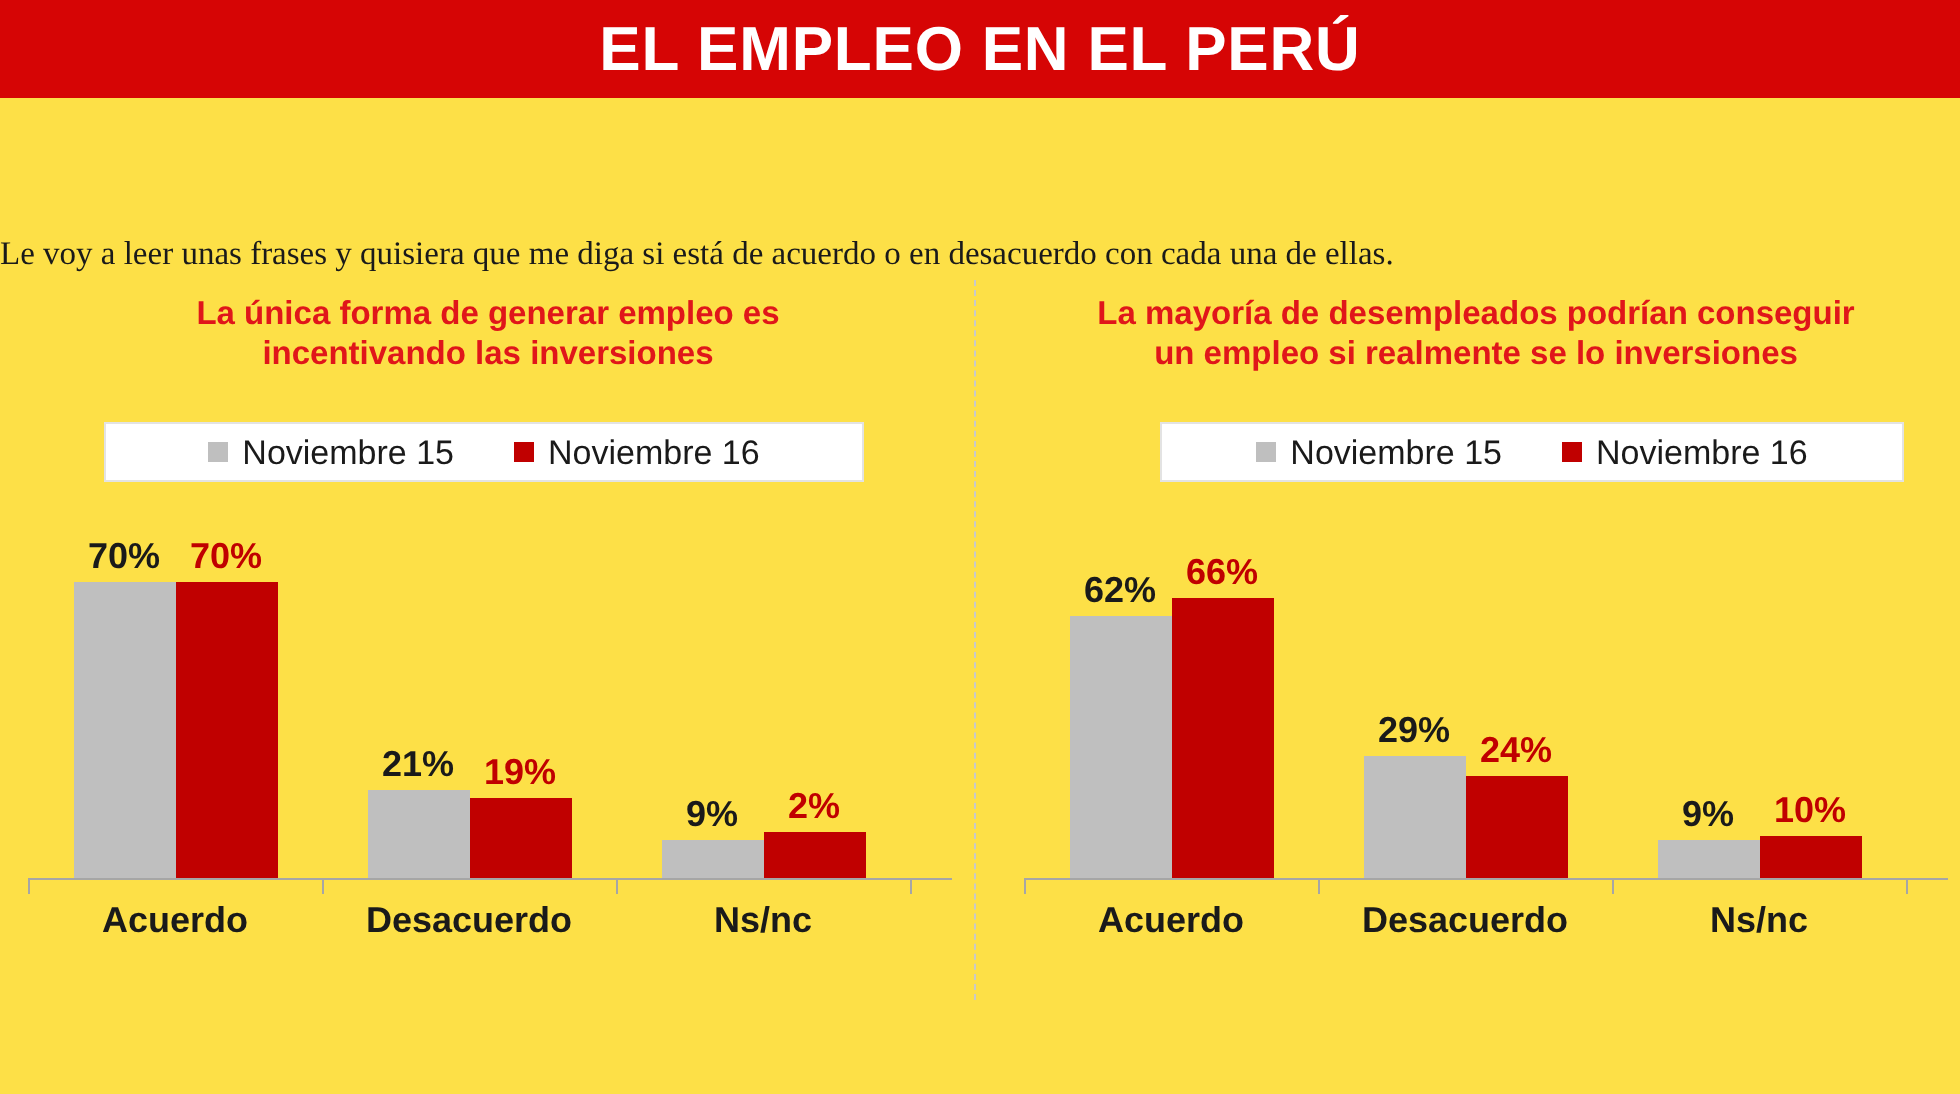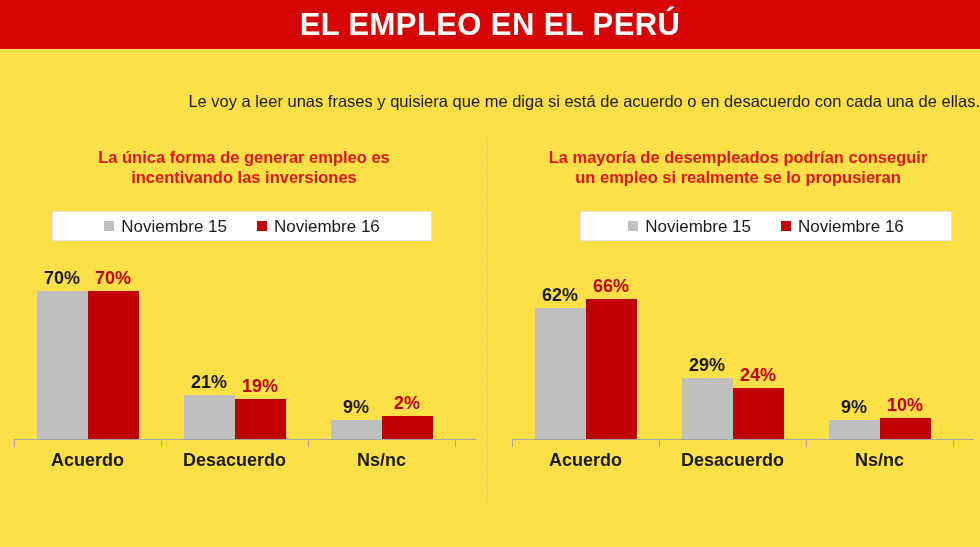--- a/index.html
+++ b/index.html
@@ -48,27 +48,28 @@
     width: 980px;
     text-align: center;
     color: #e0161a;
     font-size: 21px;
     font-weight: bold;
     line-height: 1.1;
   }
   #question {
     position: absolute;
     left: 0;
-    top: 92px;
+    top: 118px;
     width: 980px;
-    text-align: right;
+    text-align: left;
     color: #1a1a1a;
     font-size: 16.5px;
     font-weight: normal;
     line-height: 1.1;
+    font-family: Liberation Serif, serif;
   }
 
   
   #divider {
     position: absolute;
     left: 487px;
     top: 140px;
     width: 0;
     height: 360px;
     border-left: 1px dashed #c9c9c9;
@@ -273,21 +274,21 @@
           </div>
         </div>
         <div class="cat-label" style="top:196px;">Ns/nc</div>
       </div>
     </div>
   </div>
 
   <div class="panel" id="panel-right">
     <div class="panel-title">
       <span>La mayoría de desempleados podrían conseguir</span><br>
-      <span>un empleo si realmente se lo propusieran</span>
+      <span>un empleo si realmente se lo inversiones</span>
     </div>
 
     <div class="legend" id="legend-right">
       <div class="legend-item">
         <span class="legend-swatch sw-gray"></span>
         <span class="legend-label">Noviembre 15</span>
       </div>
       <div class="legend-item">
         <span class="legend-swatch sw-red"></span>
         <span class="legend-label">Noviembre 16</span>

